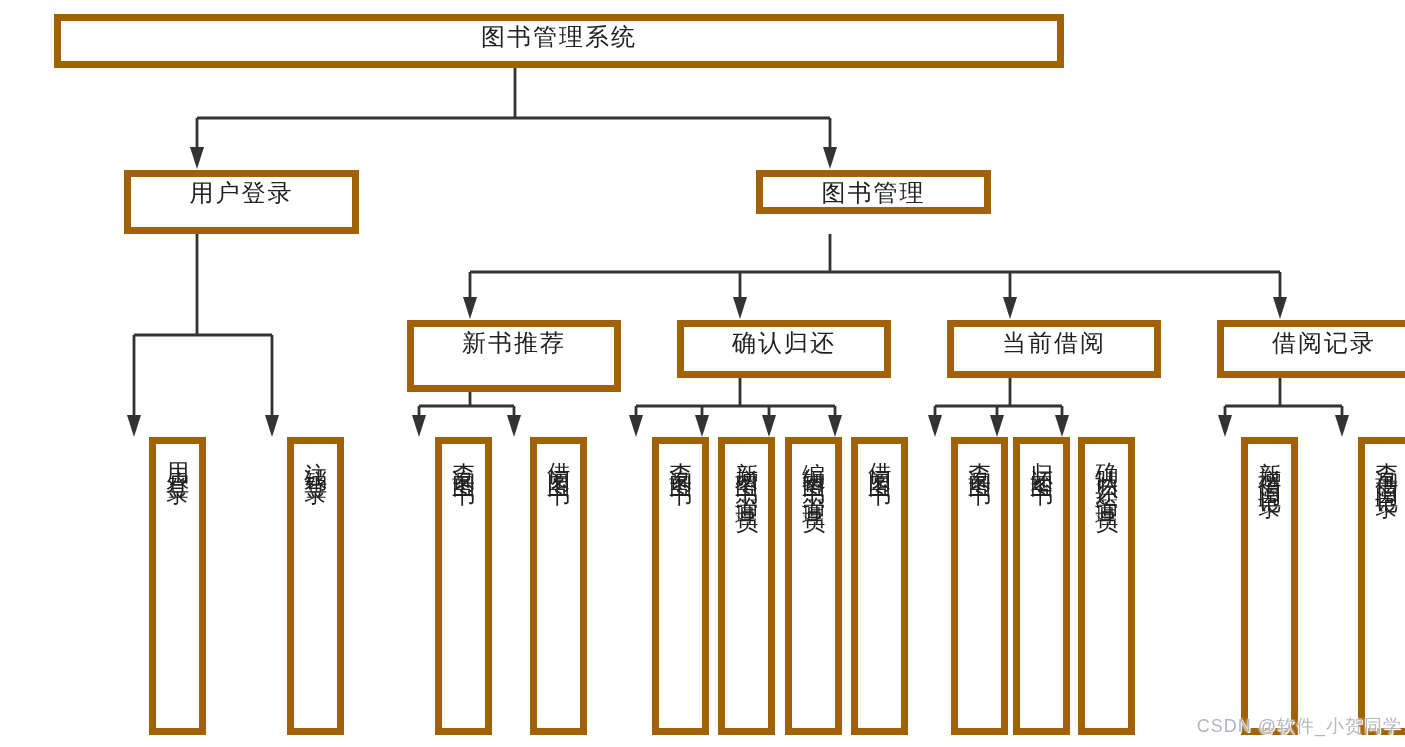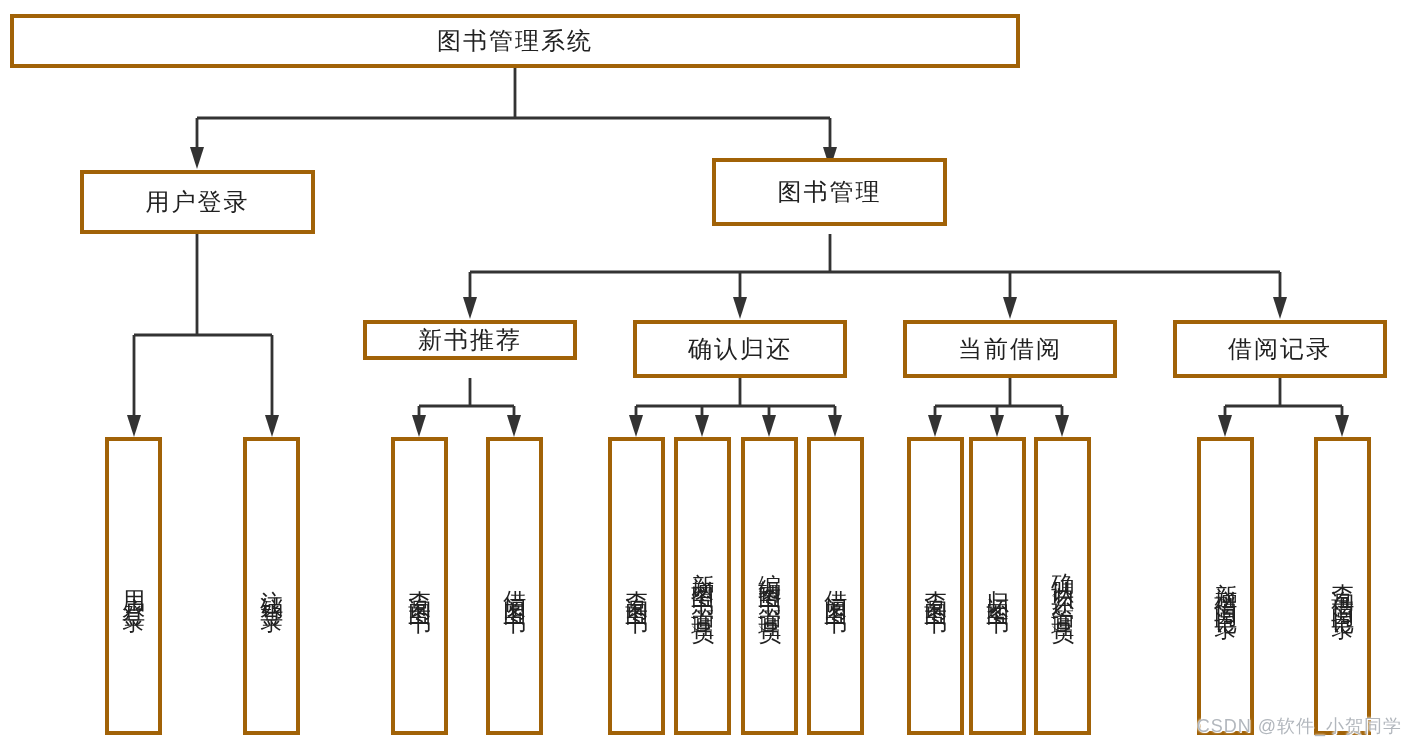--- a/index.html
+++ b/index.html
@@ -13,27 +13,28 @@
   }
   .connectors {
     position: absolute;
     left: 0; top: 0;
     width: 1405px; height: 747px;
     z-index: 1;
   }
   .box {
     position: absolute;
     box-sizing: border-box;
-    border: 4px solid #a16207;
+    border: 7px solid #a16207;
     background: #ffffff;
     display: flex;
-    align-items: center;
+    align-items: flex-start;
     justify-content: center;
     color: #212121;
     z-index: 2;
+    margin-left: 44px;
   }
   .node { font-size: 24px; letter-spacing: 2px; white-space: nowrap; }
   .leaf { font-size: 23px; }
   .leaf .vtext {
     writing-mode: vertical-rl;
     text-orientation: mixed;
     letter-spacing: 7px;
     line-height: 1.1;
     white-space: nowrap;
   }
@@ -94,25 +95,25 @@
     </g>
   </svg>
 
   <div class="box node" style="left:10px; top:14px; width:1010px; height:54px">
     <span>图书管理系统</span>
   </div>
 
   <div class="box node" style="left:80px; top:170px; width:235px; height:64px">
     <span>用户登录</span>
   </div>
-  <div class="box node" style="left:712px; top:158px; width:235px; height:68px">
+  <div class="box node" style="left:712px; top:170px; width:235px; height:44px">
     <span>图书管理</span>
   </div>
 
-  <div class="box node" style="left:363px; top:320px; width:214px; height:40px">
+  <div class="box node" style="left:363px; top:320px; width:214px; height:72px">
     <span>新书推荐</span>
   </div>
   <div class="box node" style="left:633px; top:320px; width:214px; height:58px">
     <span>确认归还</span>
   </div>
   <div class="box node" style="left:903px; top:320px; width:214px; height:58px">
     <span>当前借阅</span>
   </div>
   <div class="box node" style="left:1173px; top:320px; width:214px; height:58px">
     <span>借阅记录</span>

